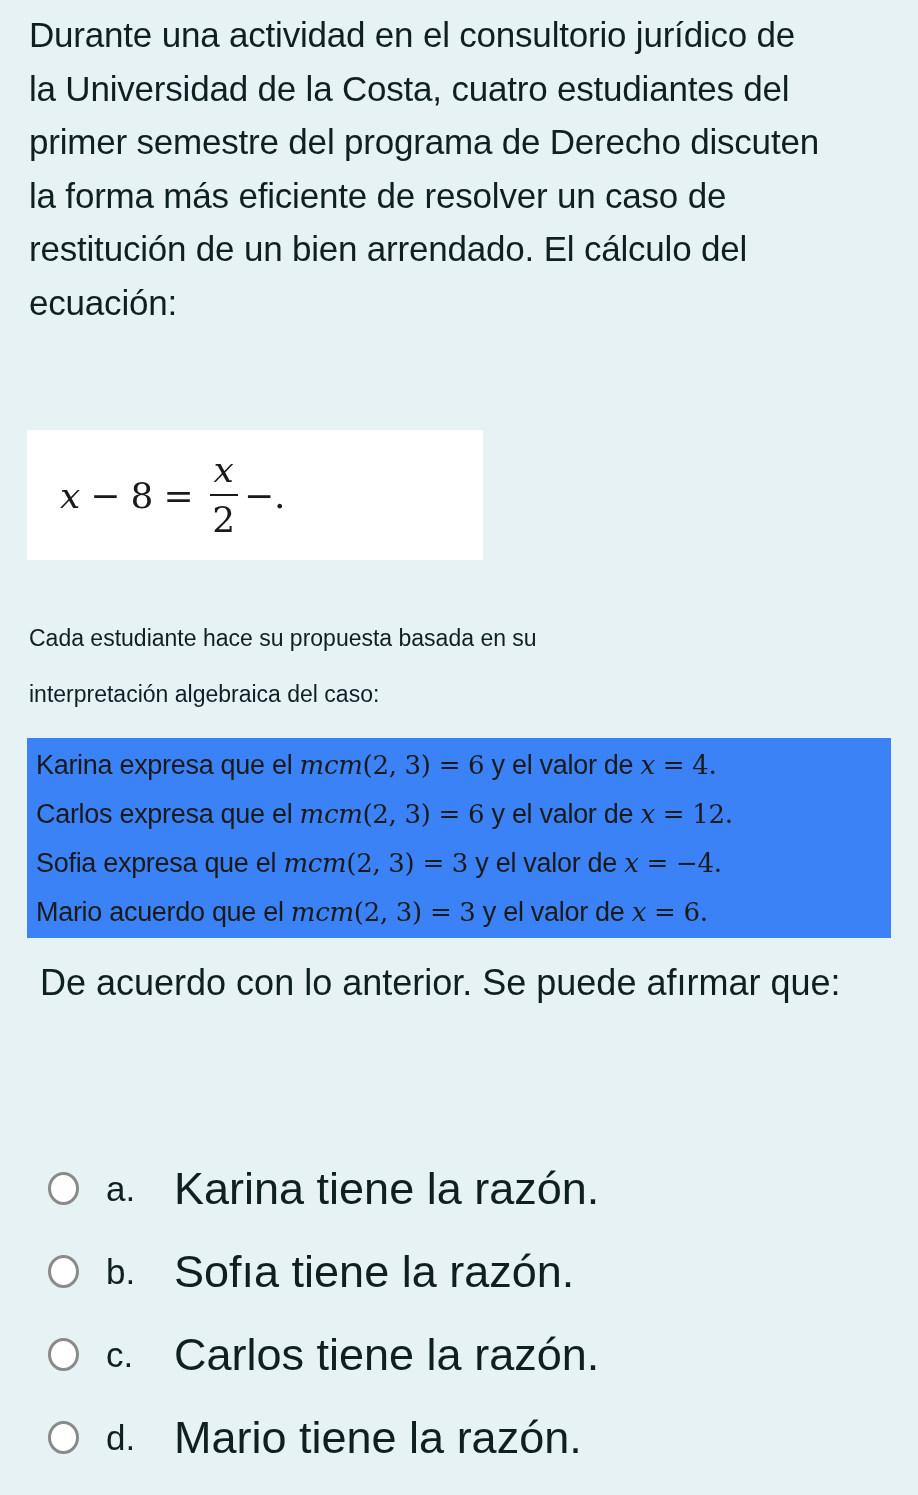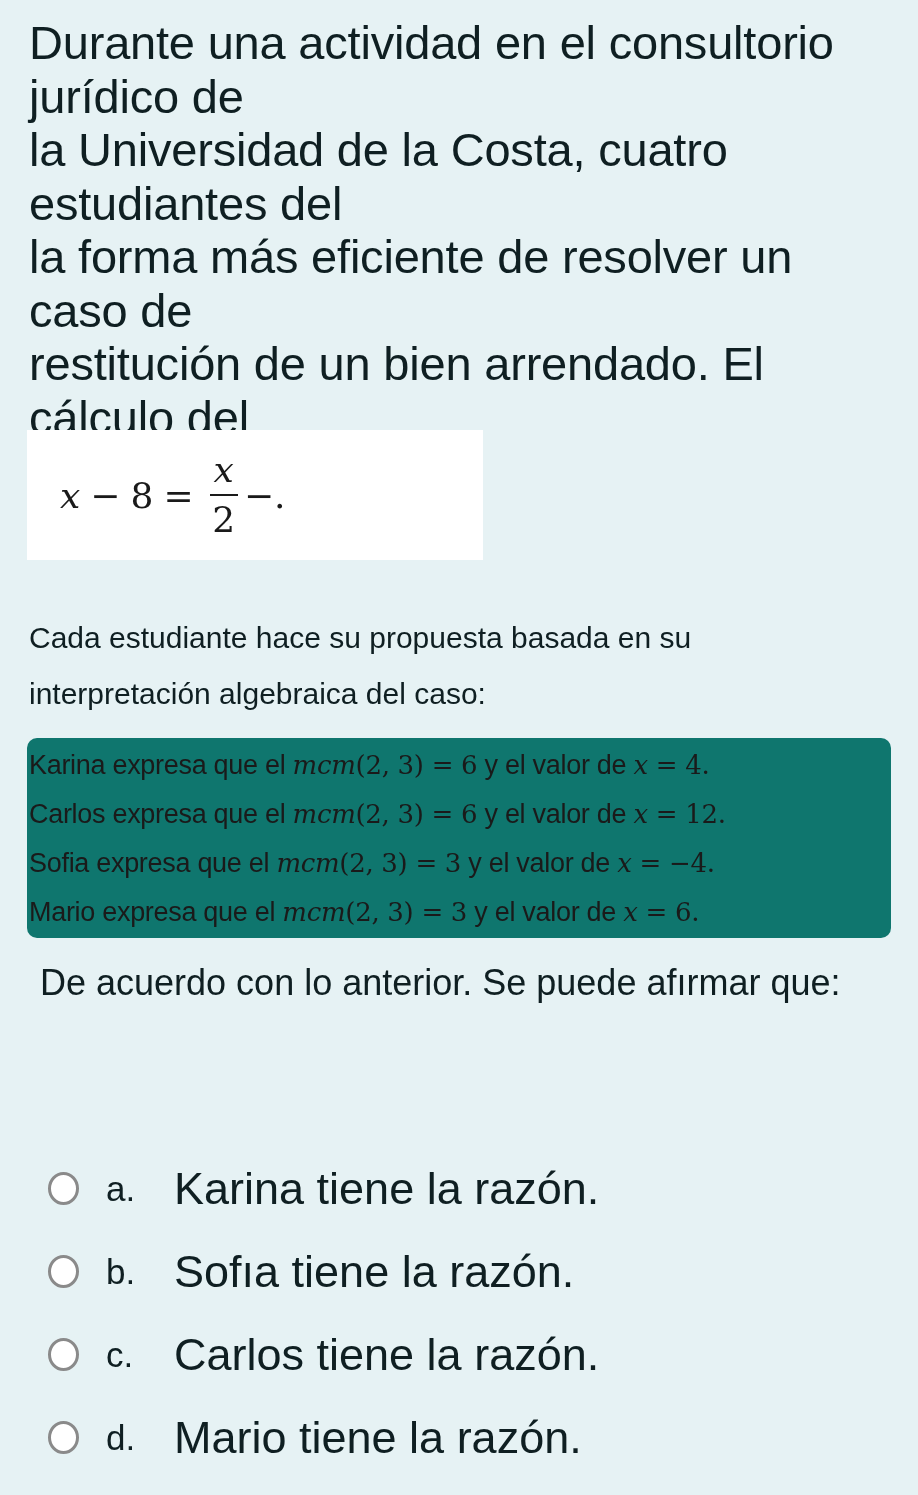--- a/index.html
+++ b/index.html
@@ -1,43 +1,43 @@
 <!DOCTYPE html>
 <html><head>
 <meta charset="utf-8">
 <style>
   html, body { margin:0; padding:0; }
   body {
     width:918px; height:1495px; background:#e6f2f4; overflow:hidden;
     font-family:"Liberation Sans", sans-serif; color:#0f1f22; position:relative;
   }
   .intro {
-    position:absolute; left:29px; top:16px; width:870px;
-    font-size:47px; line-height:53.5px; letter-spacing:-0.2px;
+    position:absolute; left:29px; top:8px; width:870px;
+    font-size:35px; line-height:53.5px; letter-spacing:-0.2px;
   }
   .intro p { margin:0; }
   .eq-box {
     position:absolute; left:27px; top:430px; width:456px; height:130px; background:#ffffff;
     display:flex; align-items:center;
   }
   .eq { font-family:"DejaVu Serif", serif; font-size:36px; color:#1a1a1a; display:flex; align-items:center; margin-left:33px; }
   .eq .it { font-style:italic; }
   .frac { display:inline-flex; flex-direction:column; align-items:center; margin:0 6px; }
   .frac .num { padding:0 4px 2px; line-height:44px; }
   .frac .bar { height:2px; background:#1a1a1a; width:100%; }
   .frac .den { line-height:44px; padding-top:2px; }
   .op { margin:0 10px; }
   .sub {
     position:absolute; left:29px; top:610px; width:870px;
-    font-size:30px; line-height:56px;
+    font-size:23px; line-height:56px;
   }
   .sub p { margin:0; }
   .stmt-box {
-    position:absolute; left:27px; top:738px; width:864px; height:200px; background:#0f766e;
-    padding:3px 0 0 2px; box-sizing:border-box;border-radius:10px;
+    position:absolute; left:27px; top:738px; width:864px; height:200px; background:#3b82f6;
+    padding:3px 0 0 9px; box-sizing:border-box;
   }
   .stmt { font-size:27px; line-height:49px; color:#1a1a1a; white-space:nowrap; letter-spacing:-0.3px; }
   .stmt .m { font-family:"DejaVu Serif", serif; font-size:26px; }
   .stmt .m i { font-style:italic; }
   .question {
     position:absolute; left:40px; top:955px; font-size:36px; line-height:56px;
   }
   .options { position:absolute; left:48px; top:1147px; }
   .opt { display:flex; align-items:center; height:83px; }
   .radio {
@@ -46,20 +46,21 @@
   }
   .opt-letter { font-size:35px; margin-left:27px; width:68px; }
   .opt-label { font-size:45px; }
 </style>
 </head>
 <body>
 
 <div class="intro">
   <p>Durante una actividad en el consultorio jurídico de</p>
   <p>la Universidad de la Costa, cuatro estudiantes del</p>
+  <p>primer semestre del programa de Derecho discuten</p>
   <p>la forma más eficiente de resolver un caso de</p>
   <p>restitución de un bien arrendado. El cálculo del</p>
   <p>ecuación:</p>
 </div>
 
 <div class="eq-box">
   <div class="eq">
     <span class="it">x</span>
     <span class="op">−</span>
     <span>8</span>
@@ -83,21 +84,21 @@
   <div class="stmt">
     <span>Karina expresa que el </span><span class="m"><i>mcm</i><span>(2, 3) = 6</span></span><span> y el valor de </span><span class="m"><i>x</i><span> = 4.</span></span>
   </div>
   <div class="stmt">
     <span>Carlos expresa que el </span><span class="m"><i>mcm</i><span>(2, 3) = 6</span></span><span> y el valor de </span><span class="m"><i>x</i><span> = 12.</span></span>
   </div>
   <div class="stmt">
     <span>Sofia expresa que el </span><span class="m"><i>mcm</i><span>(2, 3) = 3</span></span><span> y el valor de </span><span class="m"><i>x</i><span> = −4.</span></span>
   </div>
   <div class="stmt">
-    <span>Mario expresa que el </span><span class="m"><i>mcm</i><span>(2, 3) = 3</span></span><span> y el valor de </span><span class="m"><i>x</i><span> = 6.</span></span>
+    <span>Mario acuerdo que el </span><span class="m"><i>mcm</i><span>(2, 3) = 3</span></span><span> y el valor de </span><span class="m"><i>x</i><span> = 6.</span></span>
   </div>
 </div>
 
 <div class="question">De acuerdo con lo anterior. Se puede afırmar que:</div>
 
 <div class="options">
   <div class="opt">
     <span class="radio"></span>
     <span class="opt-letter">a.</span>
     <span class="opt-label">Karina tiene la razón.</span>

